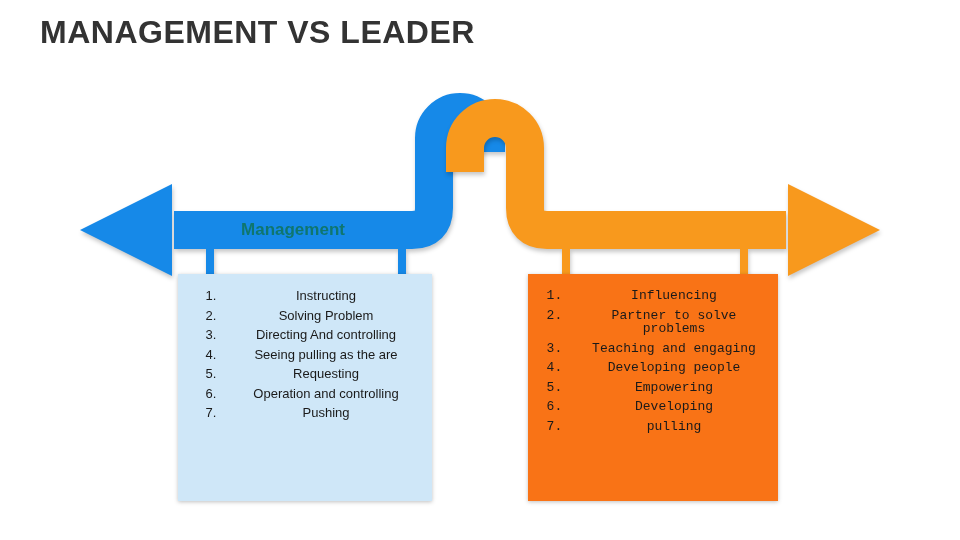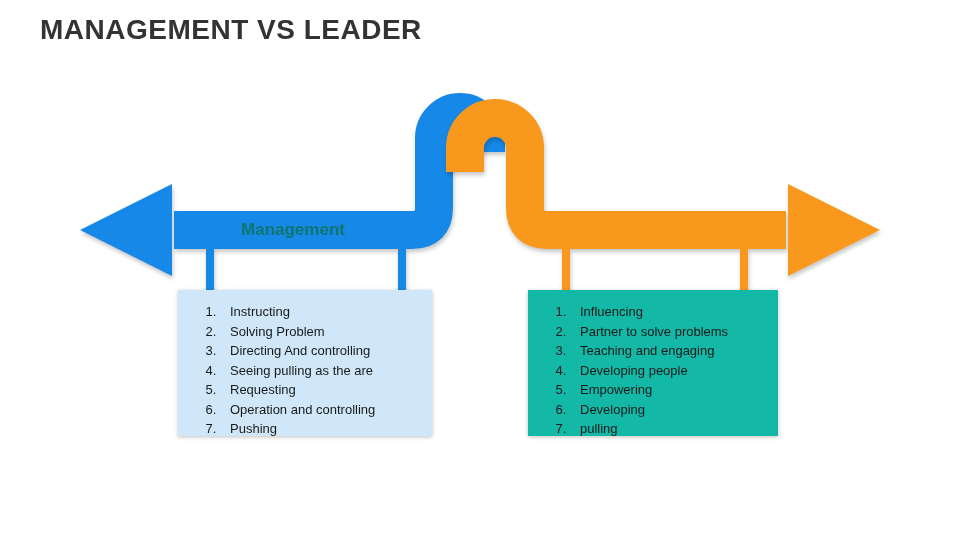--- a/index.html
+++ b/index.html
@@ -15,21 +15,21 @@
     position: relative;
     width: 960px;
     height: 540px;
     background: #ffffff;
   }
   .slide-title {
     position: absolute;
     left: 40px;
     top: 14px;
     margin: 0;
-    font-size: 28px;
+    font-size: 32px;
     font-weight: 800;
     letter-spacing: 0.5px;
     color: #333333;
   }
   .arrow-svg {
     position: absolute;
     left: 0;
     top: 0;
     width: 960px;
     height: 540px;
@@ -44,23 +44,24 @@
     line-height: 26px;
     text-align: center;
     font-size: 17px;
     font-weight: bold;
     color: #0f766e;
   }
   .arrow-label.mgmt { left: 208px; width: 170px; }
   .arrow-label.lead { left: 570px; width: 170px; }
   .panel {
     position: absolute;
-    top: 290px;
-    height: 146px;
+    top: 274px;
+    height: 227px;
     box-shadow: 0 1px 4px rgba(0,0,0,0.25);
+    text-align: center;
   }
   .panel.mgmt-panel { left: 178px; width: 254px; }
   .panel.lead-panel { left: 528px; width: 250px; }
   .panel ol {
     margin: 0;
     padding: 15px 10px 0 42px;
     font-size: 13px;
     color: #1a1a1a;
   }
   .panel ol li {
@@ -100,21 +101,21 @@
         <li>Instructing</li>
         <li>Solving Problem</li>
         <li>Directing And controlling</li>
         <li>Seeing pulling as the are</li>
         <li>Requesting</li>
         <li>Operation and controlling</li>
         <li>Pushing</li>
       </ol>
   </div>
 
-  <div class="panel lead-panel" style="background: #14b8a6;">
+  <div class="panel lead-panel" style="background: #f97316; font-family: Liberation Mono, monospace;">
     <ol>
         <li>Influencing</li>
         <li>Partner to solve problems</li>
         <li>Teaching and engaging</li>
         <li>Developing people</li>
         <li>Empowering</li>
         <li>Developing</li>
         <li>pulling</li>
       </ol>
   </div>

